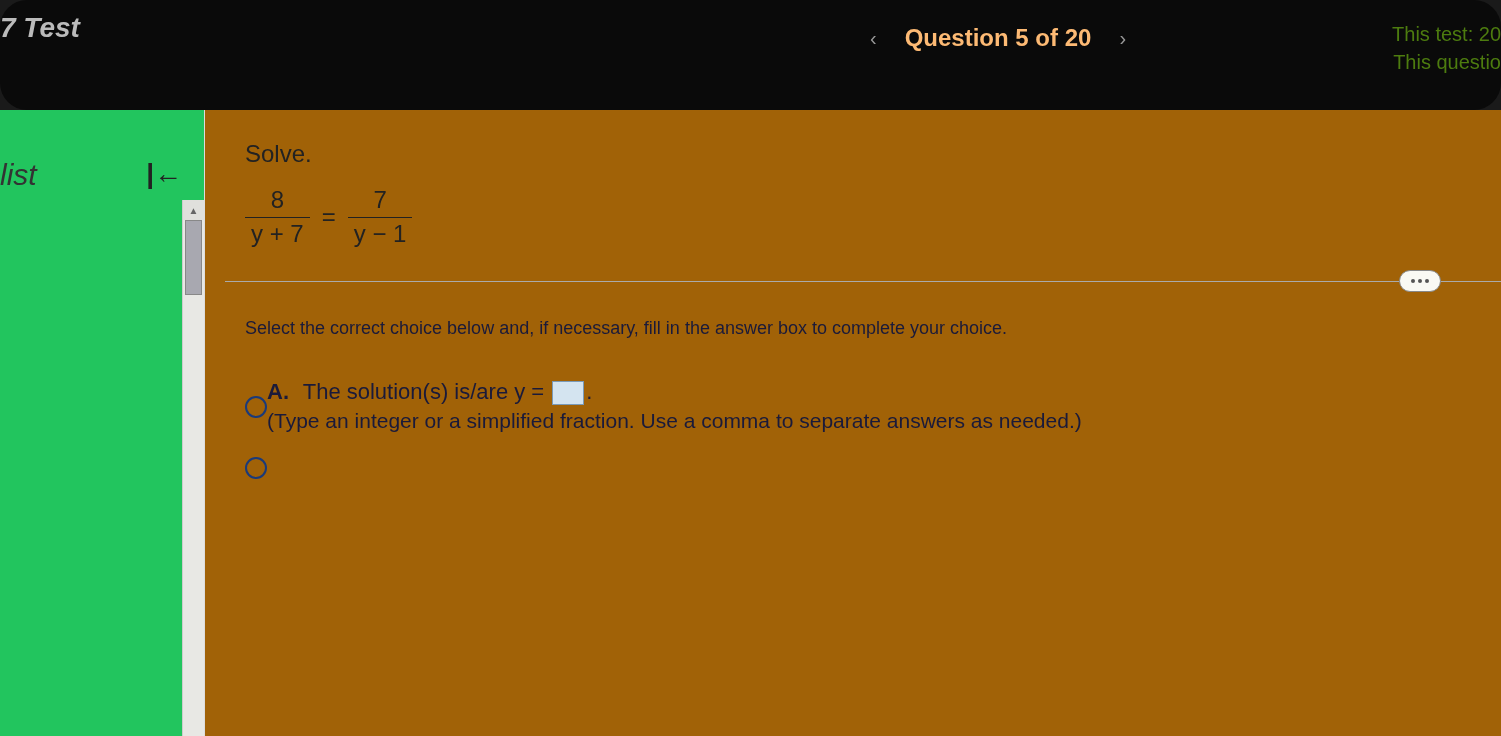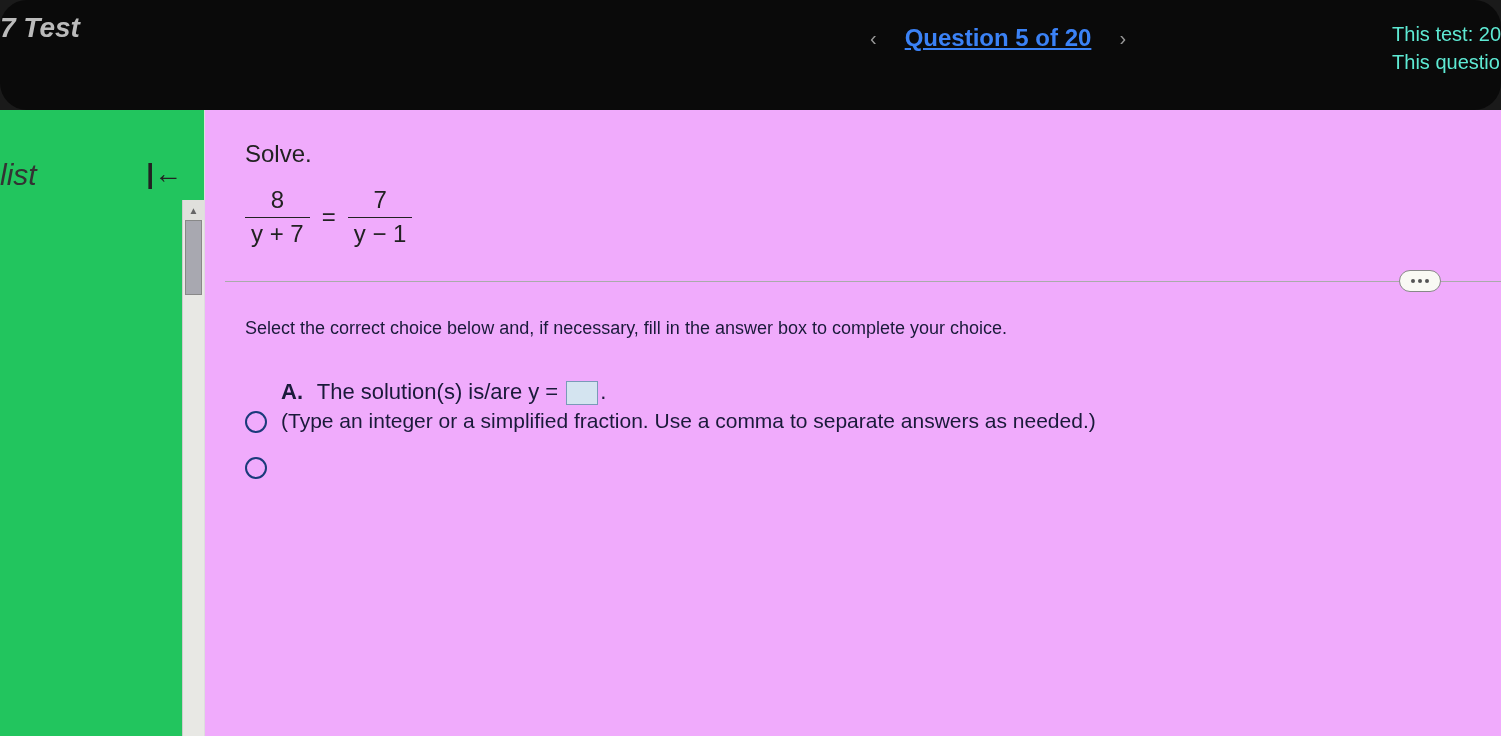--- a/index.html
+++ b/index.html
@@ -35,32 +35,31 @@
       align-items: center;
       gap: 28px;
     }
     .nav-arrow {
       color: #999;
       font-size: 20px;
       cursor: pointer;
       user-select: none;
     }
     .question-counter {
-      color: #3b82f6;
+      color: #fdba74;
       font-size: 24px;
       font-weight: bold;
-      text-decoration: underline;
     }
     .test-info {
       position: absolute;
       top: 20px;
       right: 0;
-      color: #5eead4;
+      color: #4d7c0f;
       font-size: 20px;
-      text-align: left;
+      text-align: right;
       line-height: 1.4;
     }
     .content-wrap {
       display: flex;
       height: calc(100% - 110px);
     }
     .left-col {
       width: 205px;
       background: #22c55e;
       position: relative;
@@ -110,21 +109,21 @@
       position: absolute;
       top: 20px;
       left: 2px;
       right: 2px;
       height: 75px;
       background: #a8a8b0;
       border: 1px solid #888;
     }
     .main {
       flex: 1;
-      background: #f0abfc;
+      background: #a16207;
       padding: 30px 40px;
       color: #1a1a3a;
       position: relative;
     }
     .solve-label {
       font-size: 24px;
       margin-bottom: 18px;
       color: #222;
     }
     .equation {
@@ -167,22 +166,21 @@
     .more-pill span {
       width: 4px; height: 4px; background: #555; border-radius: 50%;
     }
     .instructions {
       font-size: 18px;
       color: #1a1a3a;
       margin-bottom: 40px;
     }
     .choice {
       display: flex;
-      align-items: flex-end;
-      gap: 14px;
+      align-items: center;
       margin-bottom: 22px;
       font-size: 22px;
     }
     .radio {
       width: 22px;
       height: 22px;
       border: 2.5px solid #1a3a7a;
       border-radius: 50%;
       flex-shrink: 0;
       margin-top: 2px;

